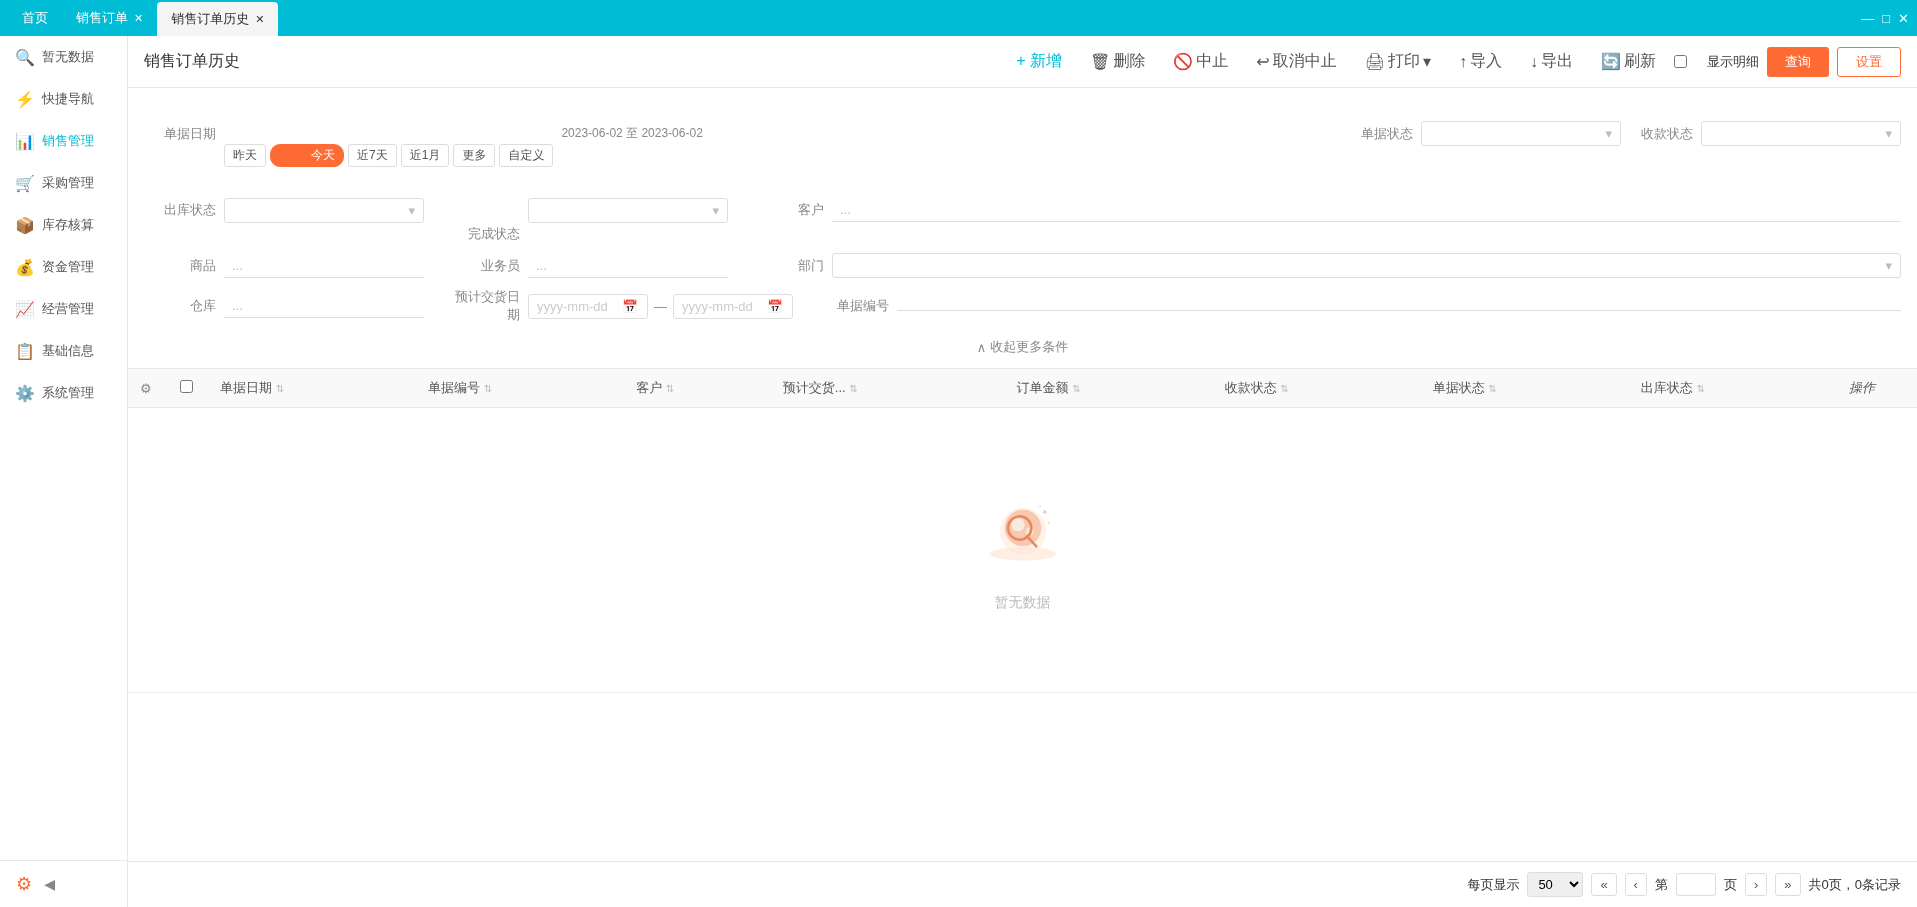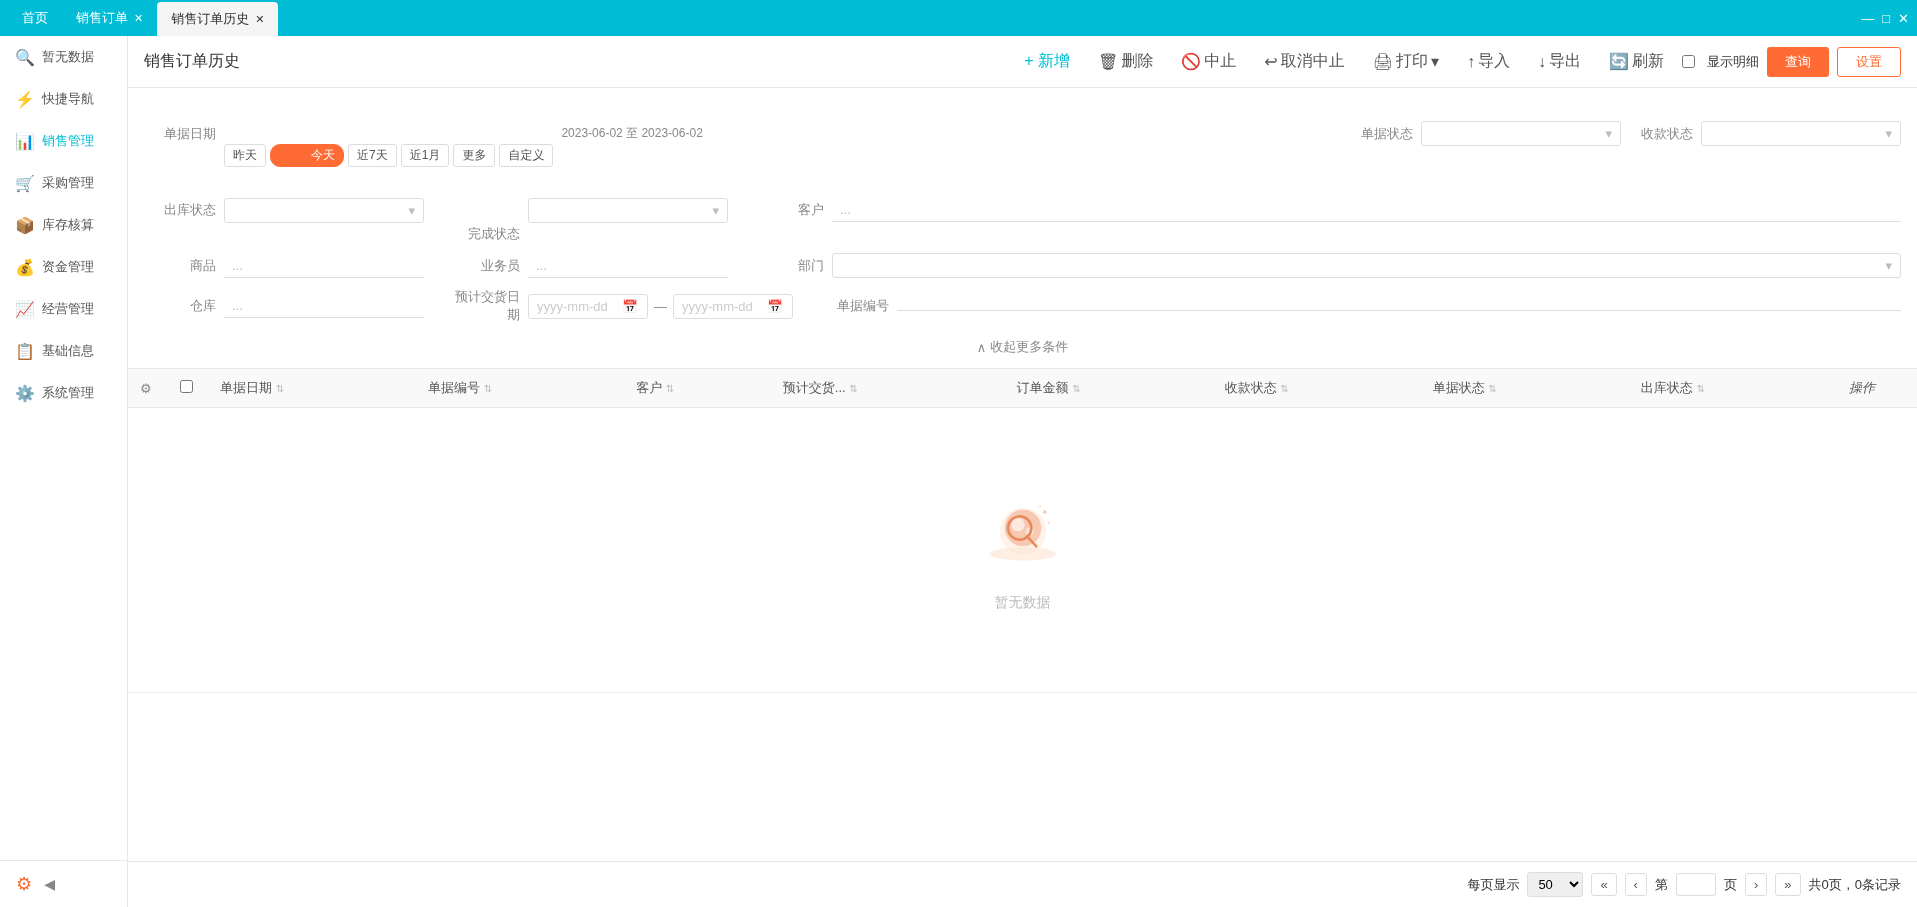--- a/index.html
+++ b/index.html
@@ -27,21 +27,21 @@
     .content { flex: 1; display: flex; flex-direction: column; overflow: hidden; background: #f5f5f5; }
 
     
     .page-header { background: #fff; padding: 10px 16px; display: flex; align-items: center; justify-content: space-between; border-bottom: 1px solid #e8e8e8; flex-shrink: 0; }
     .page-title { font-size: 16px; font-weight: 500; color: #333; }
     .toolbar { display: flex; align-items: center; gap: 8px; }
     .btn-tool { display: flex; align-items: center; gap: 3px; padding: 5px 10px; border: none; background: none; cursor: pointer; font-size: 16px; color: #555; border-radius: 3px; }
     .btn-query { background: #ff6b35; color: #fff; border: none; padding: 6px 18px; border-radius: 3px; cursor: pointer; font-size: 13px; }
     .btn-set { background: #fff; color: #ff6b35; border: 1px solid #ff6b35; padding: 5px 18px; border-radius: 3px; cursor: pointer; font-size: 13px; }
     .btn-new { color: #00bcd4; }
-    .checkbox-label { display: flex; align-items: center; gap: 12px; font-size: 13px; cursor: pointer; }
+    .checkbox-label { display: flex; align-items: center; gap: 20px; font-size: 13px; cursor: pointer; }
 
     
     .filter-area { background: #fff; padding: 12px 16px; border-bottom: 1px solid #e8e8e8; flex-shrink: 0; }
     .filter-row { display: flex; align-items: center; margin-bottom: 10px; gap: 0; }
     .filter-row:last-child { margin-bottom: 0; }
     .filter-label { width: 80px; color: #888; font-size: 13px; text-align: right; padding-right: 8px; flex-shrink: 0; }
     .filter-content { display: flex; align-items: center; gap: 8px; flex: 1; }
     .date-btns { display: flex; align-items: center; gap: 4px; margin-top: 44px; }
     .date-btn { padding: 2px 8px; border: 1px solid #ddd; border-radius: 3px; cursor: pointer; font-size: 12px; background: #fff; color: #555; }
     .date-btn.active { background: #ff6b35; color: #fff; border-color: #ff6b35; border-radius: 10px; padding-left: 40px; }

